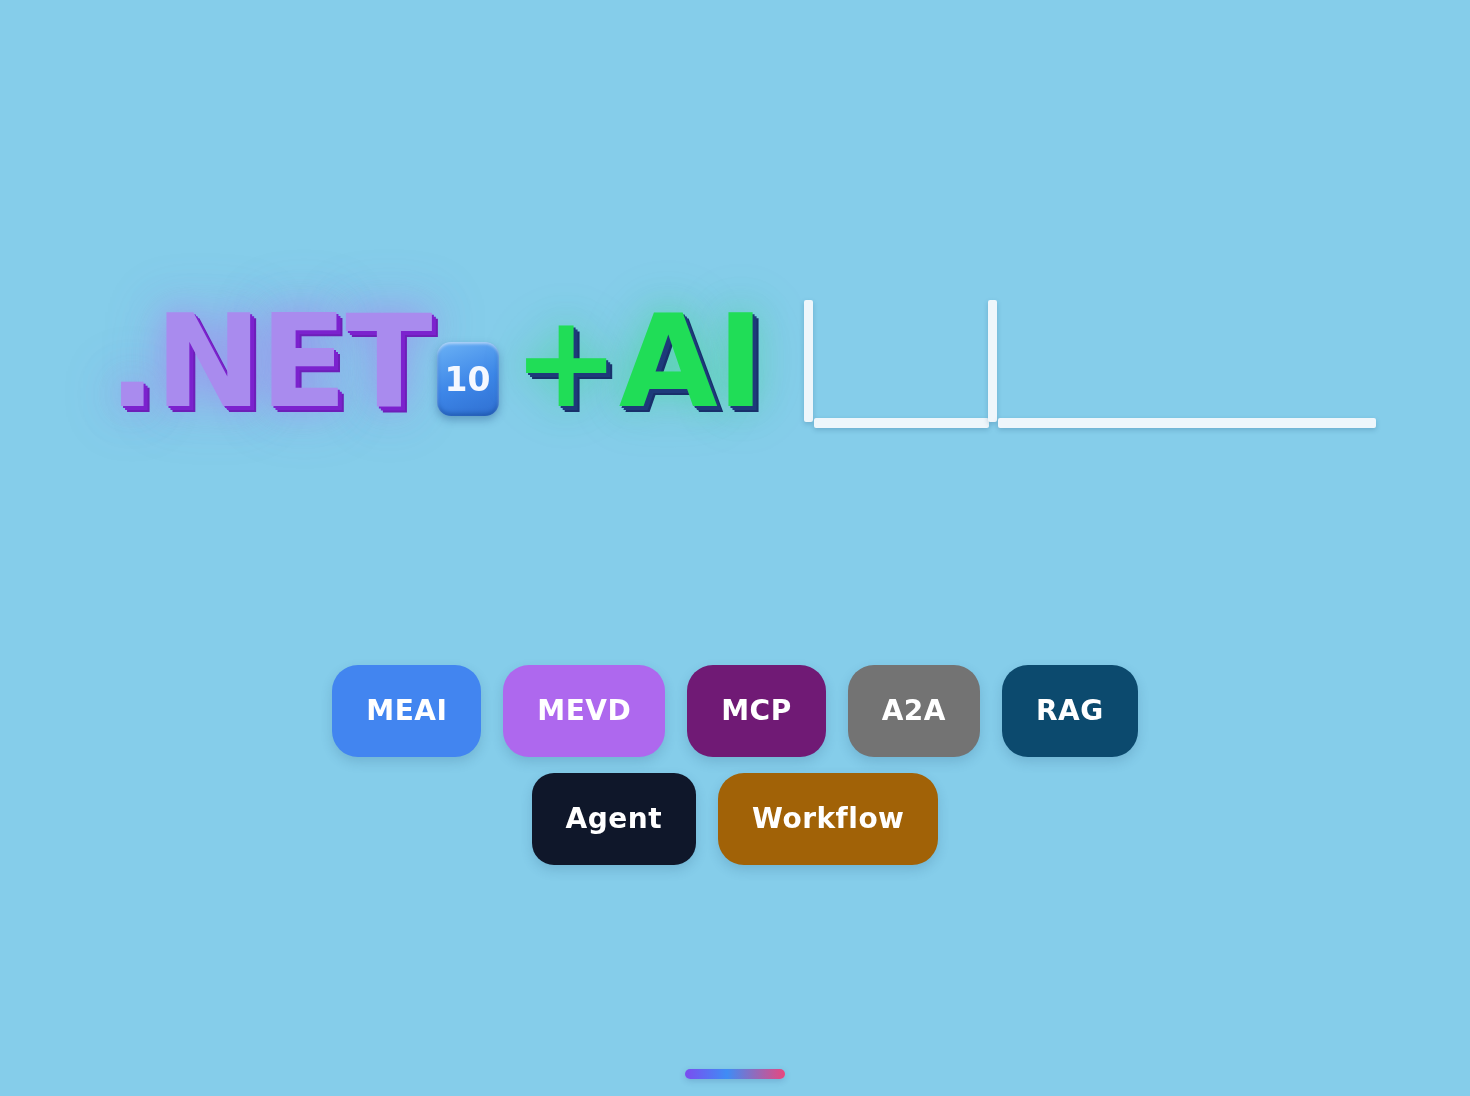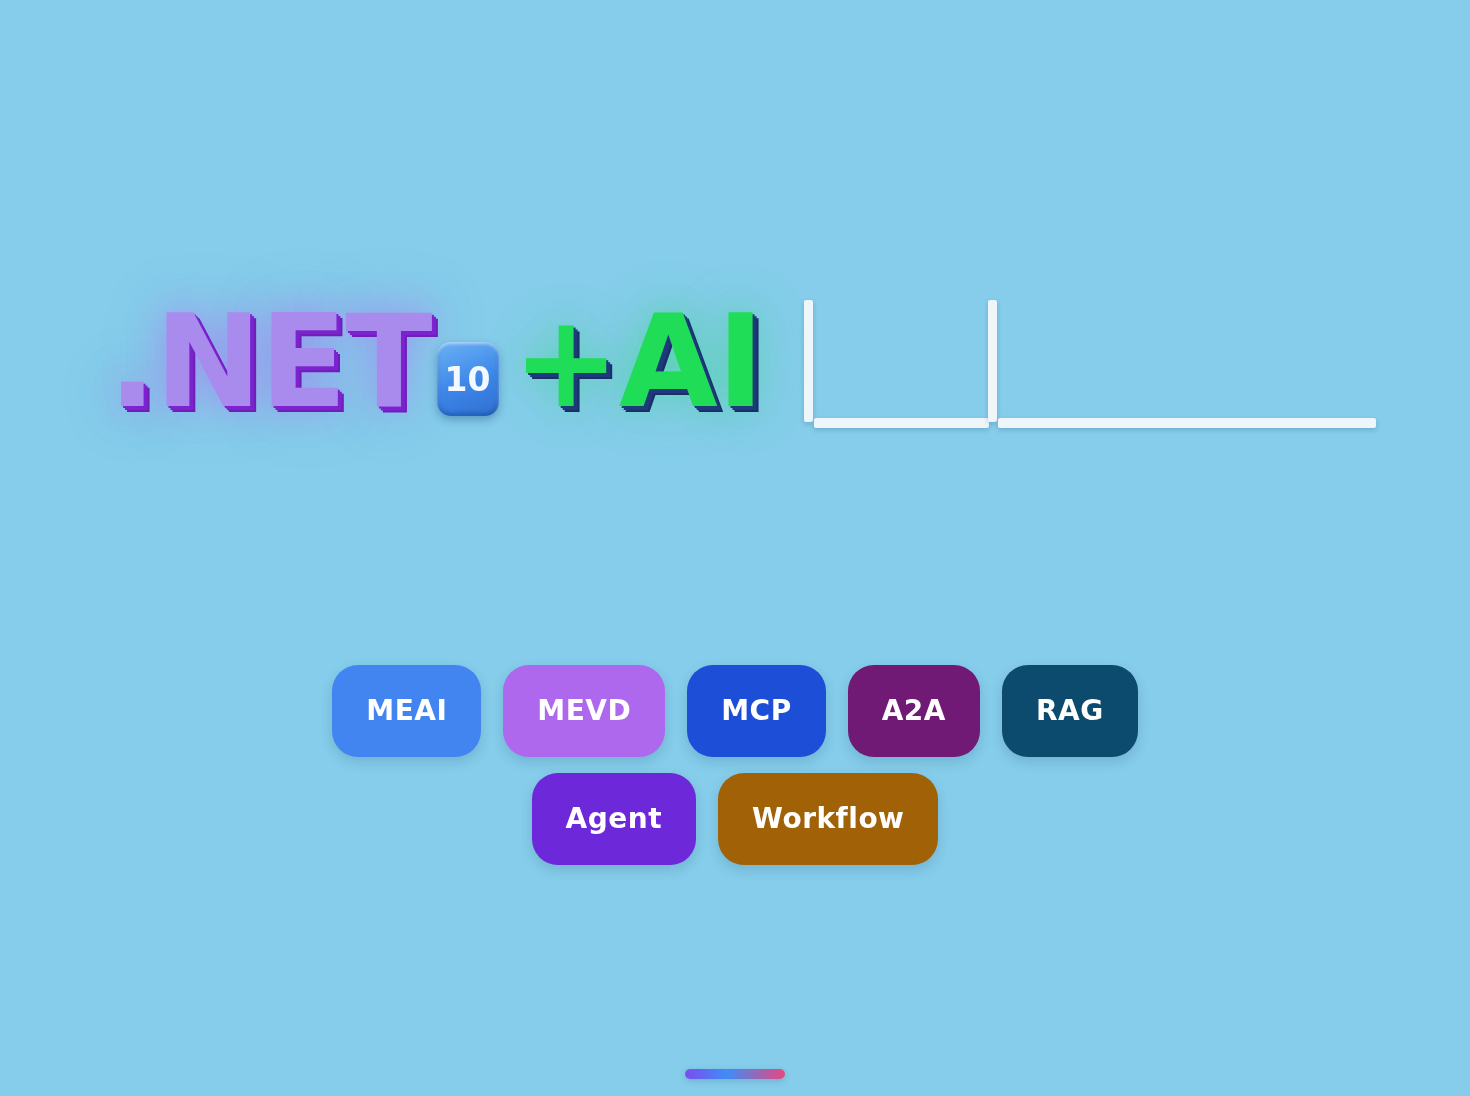--- a/index.html
+++ b/index.html
@@ -236,26 +236,26 @@
       <div class="v-bar" style="background: rgb(238, 246, 251);"></div>
       <div class="h-bar" style="background: rgb(238, 246, 251);"></div>
     </div>
   </div>
 
 
   <div class="tags">
     <div class="tag-row">
       <div class="tag" style="background: rgb(66, 133, 240);">MEAI</div>
       <div class="tag" style="background: rgb(174, 104, 238);">MEVD</div>
-      <div class="tag" style="background: #1d4ed8;">MCP</div>
-      <div class="tag" style="background: #701a75;">A2A</div>
+      <div class="tag" style="background: #701a75;">MCP</div>
+      <div class="tag" style="background: #737373;">A2A</div>
       <div class="tag" style="background: #0c4a6e;">RAG</div>
     </div>
     <div class="tag-row">
-      <div class="tag" style="background: #6d28d9;">Agent</div>
+      <div class="tag" style="background: #0f172a; border-radius: 22px;">Agent</div>
       <div class="tag" style="background: #a16207;">Workflow</div>
     </div>
   </div>
 
   <div class="progress-wrap">
     <div class="progress-bar" style="background: linear-gradient(90deg, rgb(123, 77, 240) 0%, rgb(63, 140, 245) 42%, rgb(232, 71, 127) 100%); width: 100px;"></div>
   </div>
 
 </div>
 

